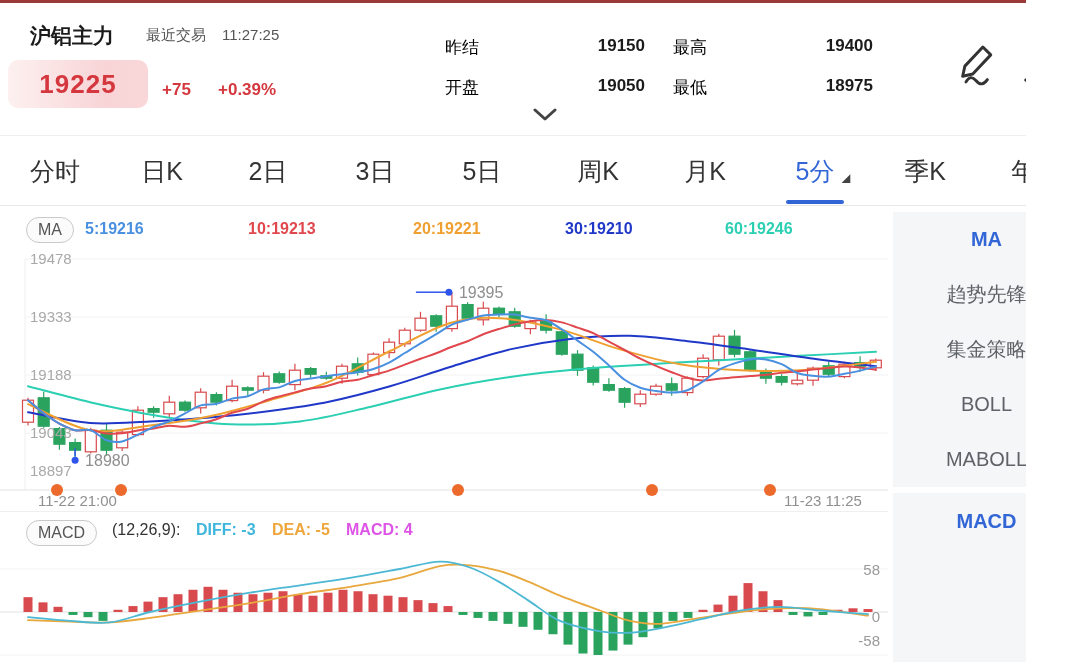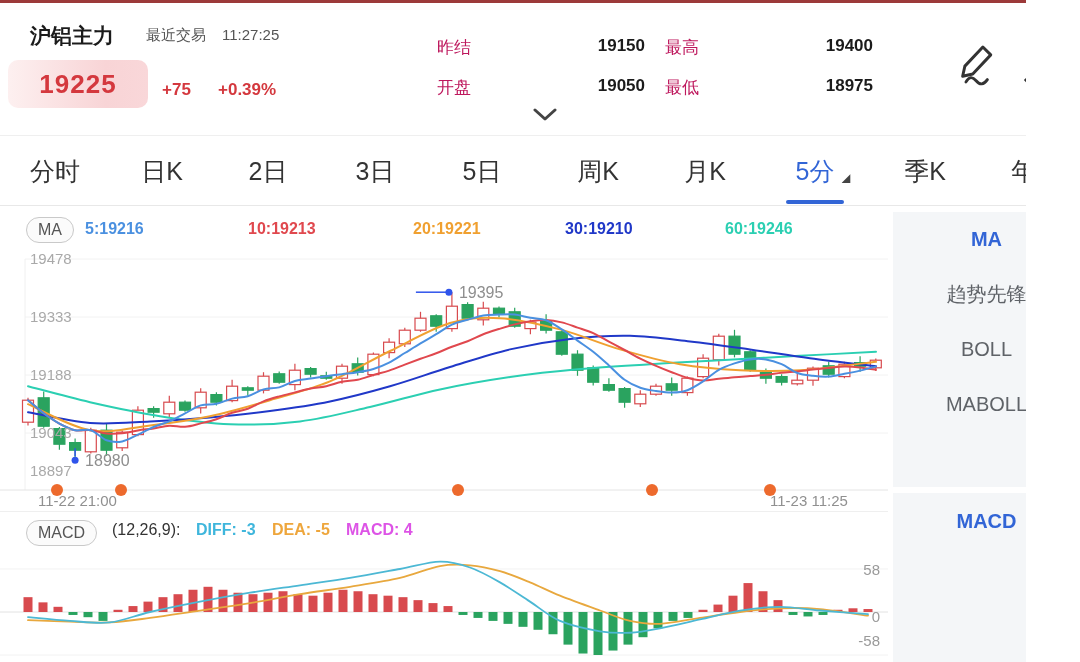--- a/index.html
+++ b/index.html
@@ -11,21 +11,21 @@
   
   .symbol{position:absolute;left:30px;top:22px;font-size:21px;font-weight:bold;color:#1b1b1b;}
   .lt-label{position:absolute;left:146px;top:26px;font-size:15px;color:#555;}
   .lt-time{position:absolute;left:222px;top:26px;font-size:15px;color:#555;}
   .price-badge{position:absolute;left:8px;top:60px;width:140px;height:48px;border-radius:10px;
        background:linear-gradient(90deg,#fdf0f0 0%,#f8d4d6 70%,#f9d7d9 100%);
        display:flex;align-items:center;justify-content:center;}
   .price-badge span{font-size:26px;font-weight:bold;color:#d4383e;letter-spacing:1px;}
   .chg{position:absolute;left:162px;top:80px;font-size:17px;font-weight:bold;color:#d4383e;}
   .chg-pct{position:absolute;left:218px;top:80px;font-size:17px;font-weight:bold;color:#d4383e;}
-  .stat-label{position:absolute;font-size:17px;color:#be185d;}
+  .stat-label{position:absolute;font-size:17px;color:#000000;margin-left:8px;}
   .stat-value{position:absolute;font-size:17px;font-weight:bold;color:#1b1b1b;text-align:right;}
   
   .tabs{position:absolute;left:0;top:136px;width:1080px;height:70px;}
   .tab{position:absolute;top:0;height:70px;line-height:70px;font-size:25px;color:#333;
        transform:translateX(-50%);cursor:pointer;white-space:nowrap;}
   .tab.active{color:#3265d6;}
   .tab-underline{position:absolute;left:786px;top:64px;width:58px;height:4px;background:#3265d6;border-radius:2px;}
   .tab .dd-tri{position:absolute;right:-16px;top:38px;}
   
   .pill{position:absolute;height:24px;line-height:24px;padding:0 11px;border:1px solid #c9c9c9;
@@ -254,25 +254,26 @@
       <circle cx="458" cy="490" r="6" fill="#ed6a2d"></circle>
       <circle cx="652" cy="490" r="6" fill="#ed6a2d"></circle>
       <circle cx="770" cy="490" r="6" fill="#ed6a2d"></circle>
     </svg>
   <span class="y-lab" style="top:250px;">19478</span>
   <span class="y-lab" style="top:308px;">19333</span>
   <span class="y-lab" style="top:366px;">19188</span>
   <span class="y-lab" style="top:424px;">19043</span>
   <span class="y-lab" style="top:462px;">18897</span>
   <span class="x-lab" style="left:28px;top:492px;margin-left:10px;">11-22 21:00</span>
-  <span class="x-lab" style="left:770px;top:492px;width:106px;text-align:left;">11-23 11:25</span>
+  <span class="x-lab" style="left:770px;top:492px;width:106px;text-align:center;">11-23 11:25</span>
 
   <aside class="side-panel" style="top:212px;height:275px;">
     <div class="side-item active">MA</div>
     <div class="side-item">趋势先锋</div>
+    <div class="side-item">集金策略</div>
     <div class="side-item">BOLL</div>
     <div class="side-item">MABOLL</div>
   </aside>
   <aside class="side-panel" style="top:493px;height:169px;">
     <div class="side-item active" style="height:56px;line-height:56px;">MACD</div>
   </aside>
 
   <div class="hdiv" style="left:0;top:511px;width:888px;"></div>
   <span class="pill" style="left:26px;top:520px;">MACD</span>
   <span class="macd-item c-params" style="left:112px;">(12,26,9):</span>

